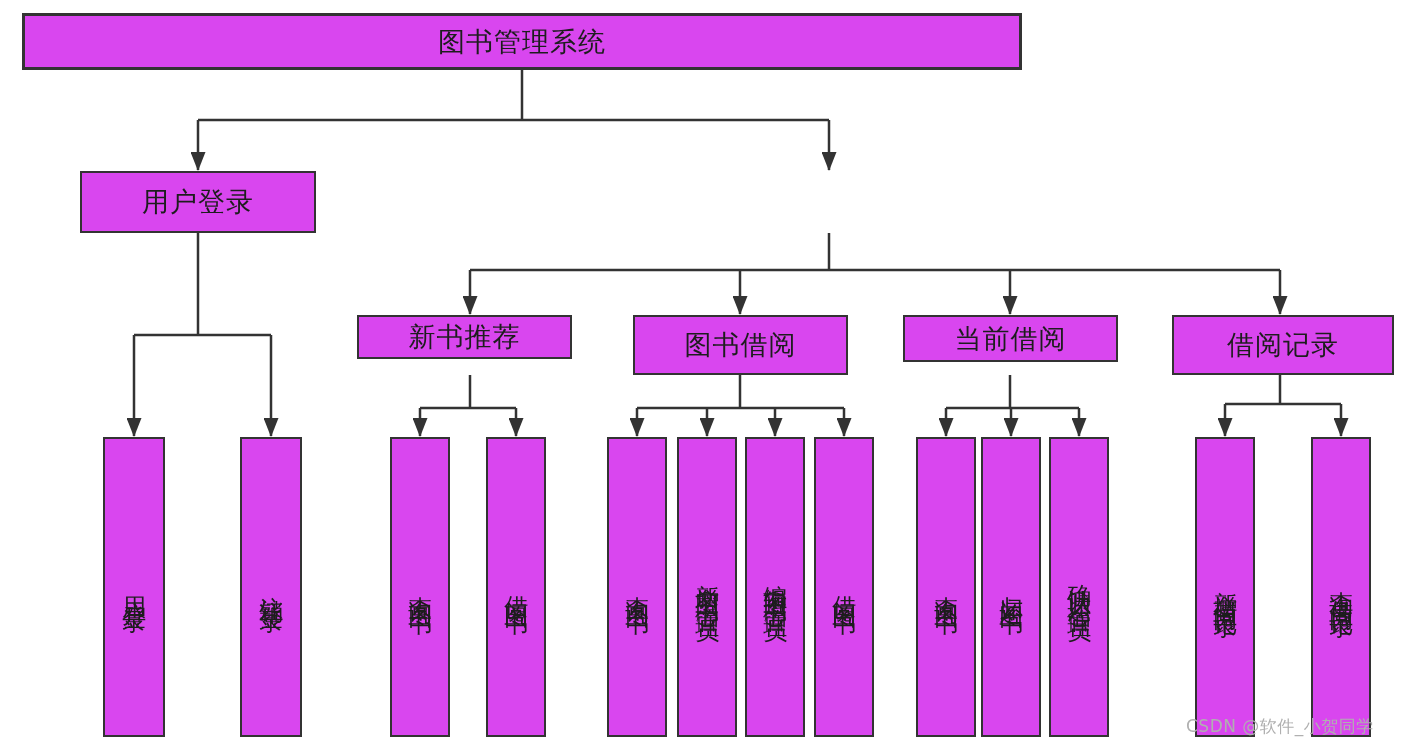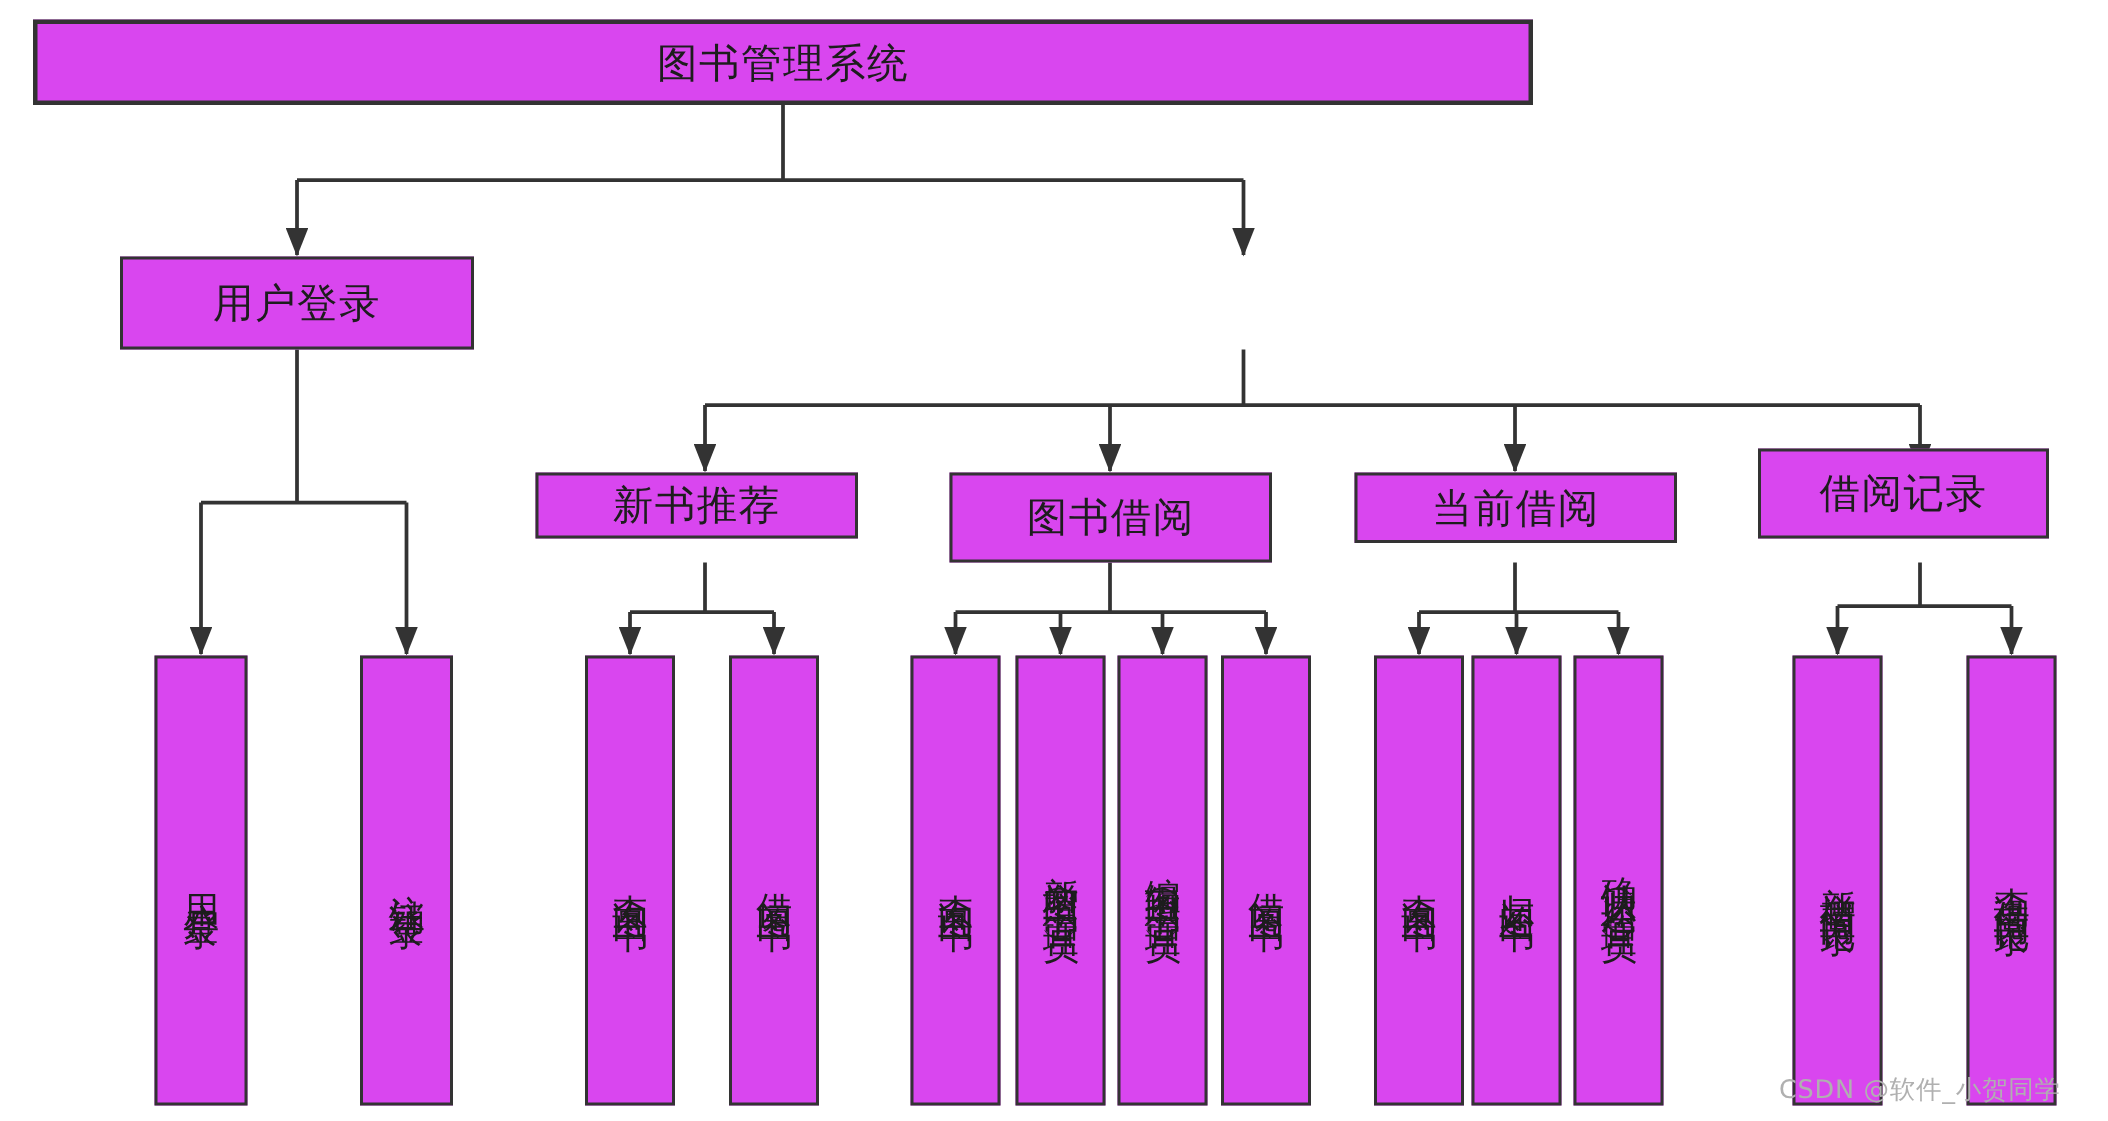--- a/index.html
+++ b/index.html
@@ -82,21 +82,21 @@
     </g>
   </svg>
 
   <div class="box root" style="left:22px;top:13px;width:1000px;height:57px">图书管理系统</div>
 
   <div class="box" style="left:80px;top:171px;width:236px;height:62px">用户登录</div>
 
   <div class="box" style="left:357px;top:315px;width:215px;height:44px">新书推荐</div>
   <div class="box" style="left:633px;top:315px;width:215px;height:60px">图书借阅</div>
   <div class="box" style="left:903px;top:315px;width:215px;height:47px">当前借阅</div>
-  <div class="box" style="left:1172px;top:299px;width:194px;height:60px">借阅记录</div>
+  <div class="box" style="left:1172px;top:315px;width:222px;height:60px">借阅记录</div>
 
   <div class="box leaf" style="left:103px;top:437px;width:62px;height:300px">
     <span class="vtext">用户登录</span>
   </div>
   <div class="box leaf" style="left:240px;top:437px;width:62px;height:300px">
     <span class="vtext">注销登录</span>
   </div>
 
   <div class="box leaf" style="left:390px;top:437px;width:60px;height:300px">
     <span class="vtext">查询图书</span>

